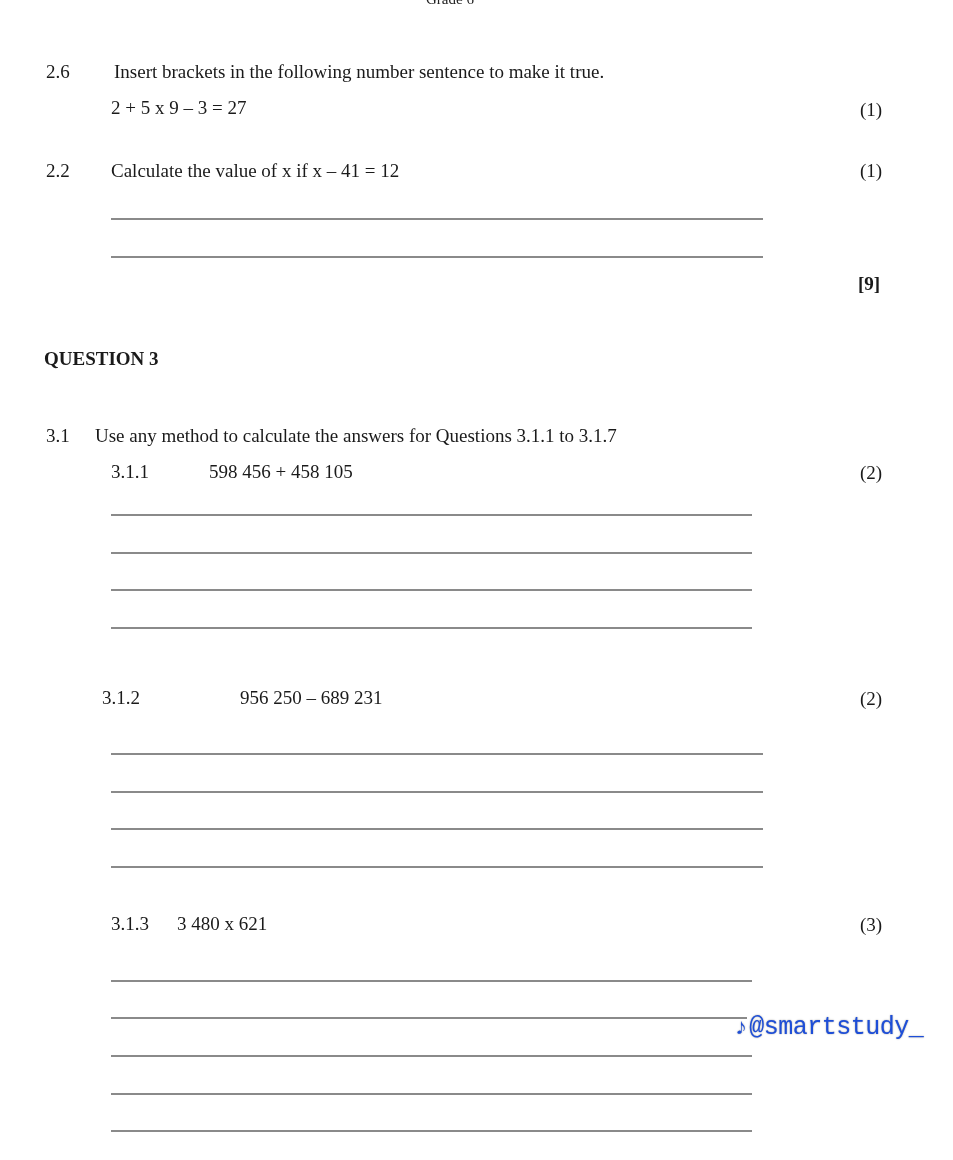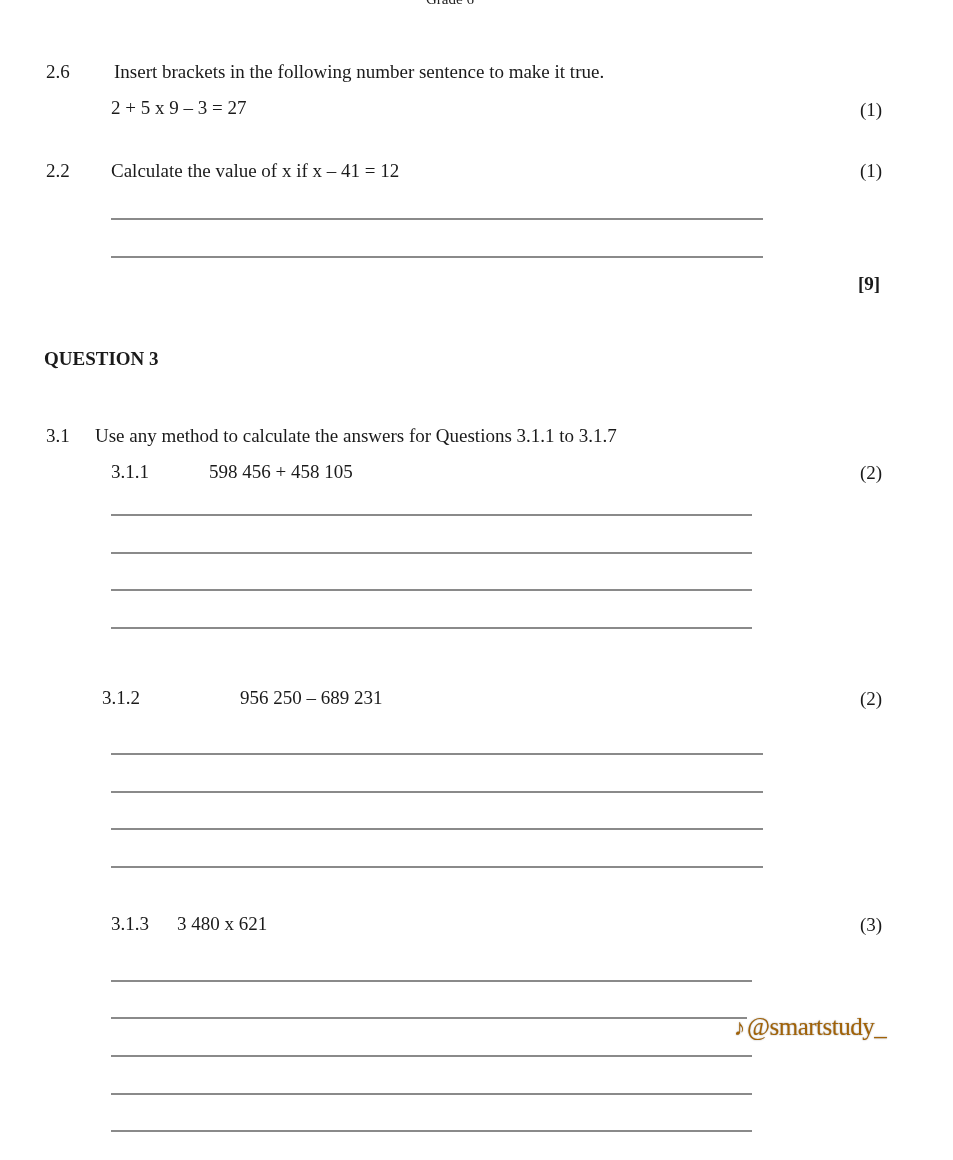--- a/index.html
+++ b/index.html
@@ -9,22 +9,22 @@
     color: #1a1a1a;
   }
   .abs { position: absolute; white-space: nowrap; }
   .txt { font-size: 19px; line-height: 22px; }
   .header { font-size: 15px; top: -9px; left: 426px; color: #222; }
   .bold { font-weight: bold; }
   .marks { left: 860px; }
   .line { position: absolute; height: 2px; background: #8a8a8a; left: 111px; }
   .watermark {
     position: absolute; left: 734px; top: 1013px;
-    font-family: Liberation Serif, serif;
-    font-size: 25px; color: #a16207; letter-spacing: -0.5px;
+    font-family: Liberation Mono, monospace;
+    font-size: 25px; color: #1d4ed8; letter-spacing: -0.5px;
     text-shadow: 0 0 2px #b8b8b8, 0 0 1px #c8c8c8;
   }
   .watermark .tt { font-size: 23px; margin-right: 2px; }
 </style>
 </head>
 <body>
 
 <div class="abs header">Grade 6</div>
 
 <div>

